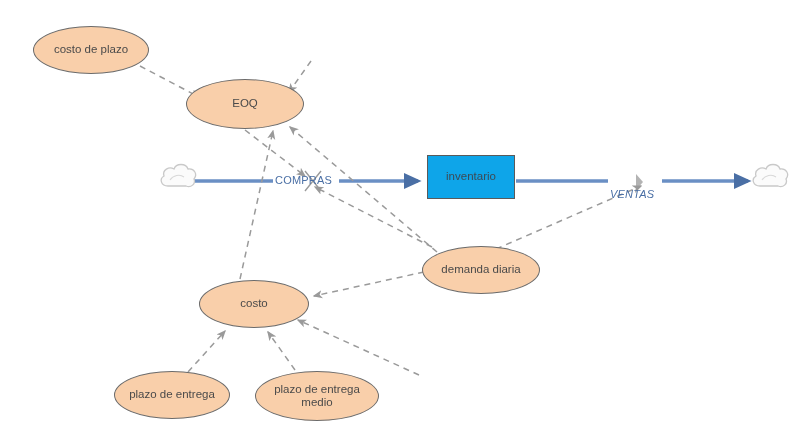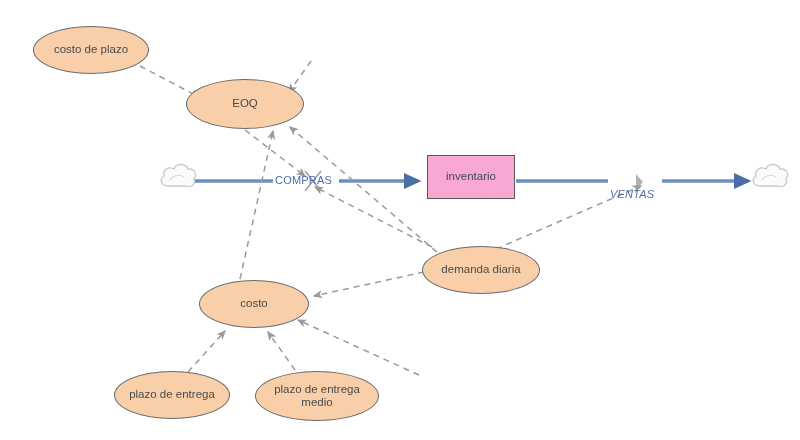--- a/index.html
+++ b/index.html
@@ -29,21 +29,21 @@
     line-height:1.15;
   }
   .ellipse{
     background:#f9cfaa;
     border:1.4px solid #6b6b6b;
     border-radius:50%;
     font-size:11.5px;
     color:#4a4a4a;
   }
   .stockbox{
-    background:#f9a8d4;
+    background:#0ea5e9;
     border:1.6px solid #5a5a5a;
     font-size:11.5px;
     color:#3d4a55;
   }
   .flow-label{
     position:absolute;
     color:#4a6fa5;
     font-size:11px;
     letter-spacing:.2px;
     background:transparent;

